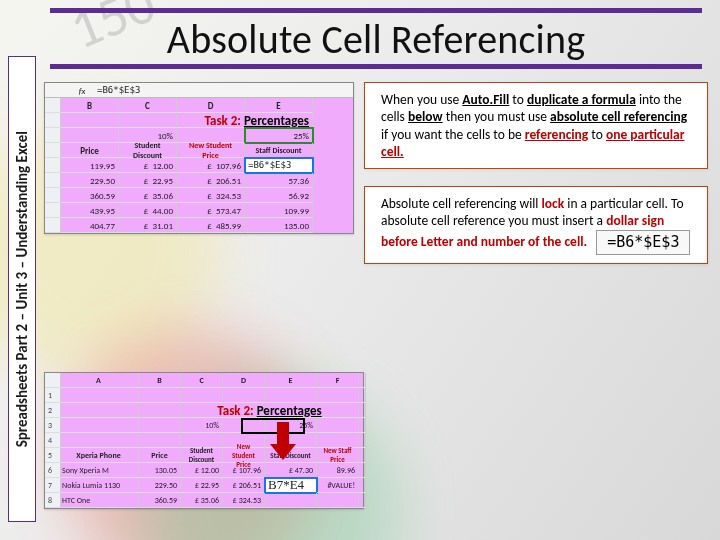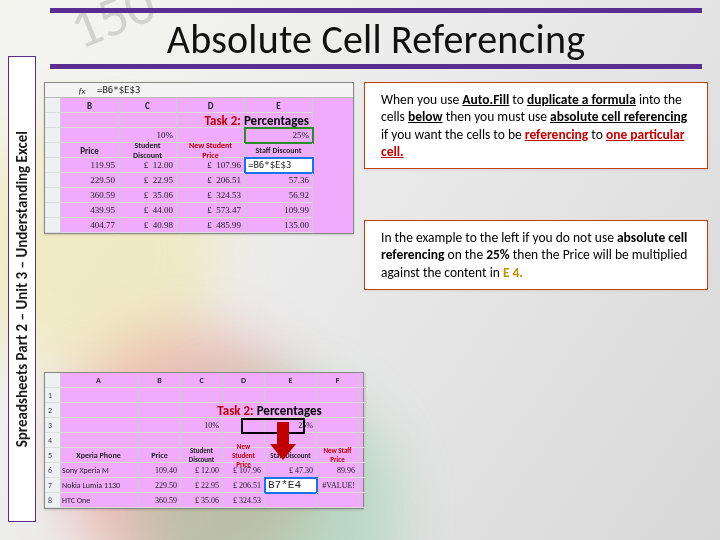--- a/index.html
+++ b/index.html
@@ -107,24 +107,24 @@
   .fx-row .namebox { width: 26px; text-align: center; font-weight:700; }
   .fx-row .fx { width: 22px; text-align: center; font-style: italic; }
   .fx-row .formula { flex: 1; padding-left: 4px; font-family: Consolas, monospace; }
   .rowh { width: 16px; background:#eef1f4; color:#445; }
 
   .grid { display: grid; }
   .grid div { border-right: 1px solid #ccc; border-bottom: 1px solid #ddd; padding: 1px 3px; height: 15px; display:flex; align-items:center; }
   .hdr { font-weight:700; justify-content:center; text-align:center; }
   .red { color: #c00000; font-weight:700; }
   .task { color: #c00000; font-weight:700; font-size: 13px; justify-content:flex-end; padding-right:8px;}
-  .task b.blk { color:#000; }
+  .task b.blk { color:#000;text-decoration:underline; }
   .greenbox { outline: 2px solid #2c8b2c; outline-offset: -1px; }
   .sel { outline: 2px solid #1a73e8; outline-offset: -1px; background:#fff; }
-  .num-r { justify-content:flex-end;font-family:Liberation Serif, serif; }
+  .num-r { justify-content:flex-end; }
 
   .sheet1 .grid { grid-template-columns: 16px 58px 58px 68px 68px; }
   .sheet2 .grid { grid-template-columns: 14px 80px 42px 42px 42px 52px 42px 1px; }
 
   
   .textbox {
     background: #fff;
     border: 1px solid #c2410c;
     padding: 8px 16px;
     font-size: 13.5px;
@@ -239,21 +239,21 @@
           <div class="num-r">56.92</div>
 
           <div class="rowh"></div>
           <div class="num-r">439.95</div>
           <div class="num-r"><span>£</span>&nbsp;&nbsp;<span>44.00</span></div>
           <div class="num-r"><span>£</span>&nbsp;&nbsp;<span>573.47</span></div>
           <div class="num-r">109.99</div>
 
           <div class="rowh"></div>
           <div class="num-r">404.77</div>
-          <div class="num-r"><span>£</span>&nbsp;&nbsp;<span>40.98</span></div>
+          <div class="num-r"><span>£</span>&nbsp;&nbsp;<span>31.01</span></div>
           <div class="num-r"><span>£</span>&nbsp;&nbsp;<span>485.99</span></div>
           <div class="num-r">135.00</div>
         </div>
       </div>
 
       <div class="sheet2-wrap">
         <div class="sheet sheet2" style="position:relative;">
           <div class="grid note">
             <div class="rowh"></div>
             <div class="hdr">A</div>
@@ -298,33 +298,33 @@
             <div class="hdr">Xperia Phone</div>
             <div class="hdr">Price</div>
             <div class="hdr" style="font-size:7px;">Student Discount</div>
             <div class="hdr red" style="font-size:7px;">New Student Price</div>
             <div class="hdr" style="font-size:7px;">Staff Discount</div>
             <div class="hdr red" style="font-size:7px;">New Staff Price</div>
             <div></div>
 
             <div class="rowh">6</div>
             <div>Sony Xperia M</div>
-            <div class="num-r">109.40</div>
+            <div class="num-r">130.05</div>
             <div class="num-r"><span>£</span>&nbsp;<span>12.00</span></div>
             <div class="num-r"><span>£</span>&nbsp;<span>107.96</span></div>
             <div class="num-r"><span>£</span>&nbsp;<span>47.30</span></div>
             <div class="num-r">89.96</div>
             <div></div>
 
             <div class="rowh">7</div>
             <div>Nokia Lumia 1130</div>
             <div class="num-r">229.50</div>
             <div class="num-r"><span>£</span>&nbsp;<span>22.95</span></div>
             <div class="num-r"><span>£</span>&nbsp;<span>206.51</span></div>
-            <div class="sel" style="font-family:Liberation Mono, monospace;font-size:11px;">B7*E4</div>
+            <div class="sel" style="font-family:Liberation Serif, serif;font-size:13px;">B7*E4</div>
             <div class="num-r">#VALUE!</div>
             <div></div>
 
             <div class="rowh faded">8</div>
             <div class="faded">HTC One</div>
             <div class="num-r faded">360.59</div>
             <div class="num-r faded"><span>£</span>&nbsp;<span>35.06</span></div>
             <div class="num-r faded"><span>£</span>&nbsp;<span>324.53</span></div>
             <div class="faded"></div>
             <div class="faded"></div>
@@ -340,23 +340,24 @@
       </div>
 
     </div>
 
     <div class="col-right">
 
       <div class="textbox">
         <span>When you use </span><span class="u">Auto.Fill</span><span> to </span><span class="u">duplicate a formula</span><span> into the cells </span><span class="u">below</span><span> then you must use </span><span class="u">absolute cell referencing</span><span> if you want the cells to be </span><span class="ref">referencing</span><span> to </span><span class="ref">one particular cell.</span>
       </div>
 
+      <div class="textbox">
+        <span>Absolute cell referencing will </span><span class="rb">lock</span><span> in a particular cell. To absolute cell reference you must insert a </span><span class="rb">dollar sign before Letter and number of the cell.</span>
+        <span class="formula-img">=B6*$E$3</span>
+      </div>
 
       <div style="height:34px;"></div>
 
-      <div class="textbox">
-        <span>In the example to the left if you do not use </span><span class="b">absolute cell referencing</span><span> on the </span><span class="b">25% </span><span>then the Price will be multiplied against the content in </span><span class="yb">E 4.</span>
-      </div>
 
     </div>
 
   </div>
 </div>
 
 </body></html>

